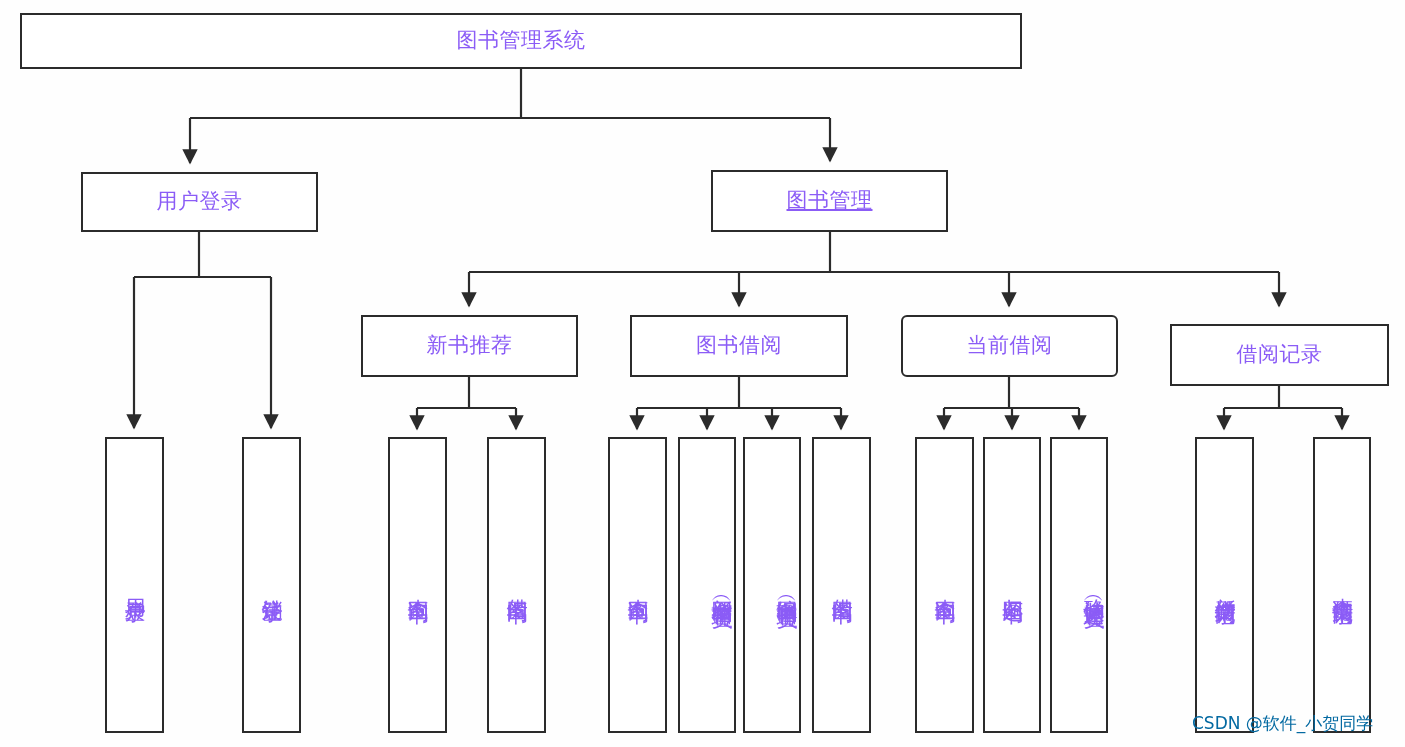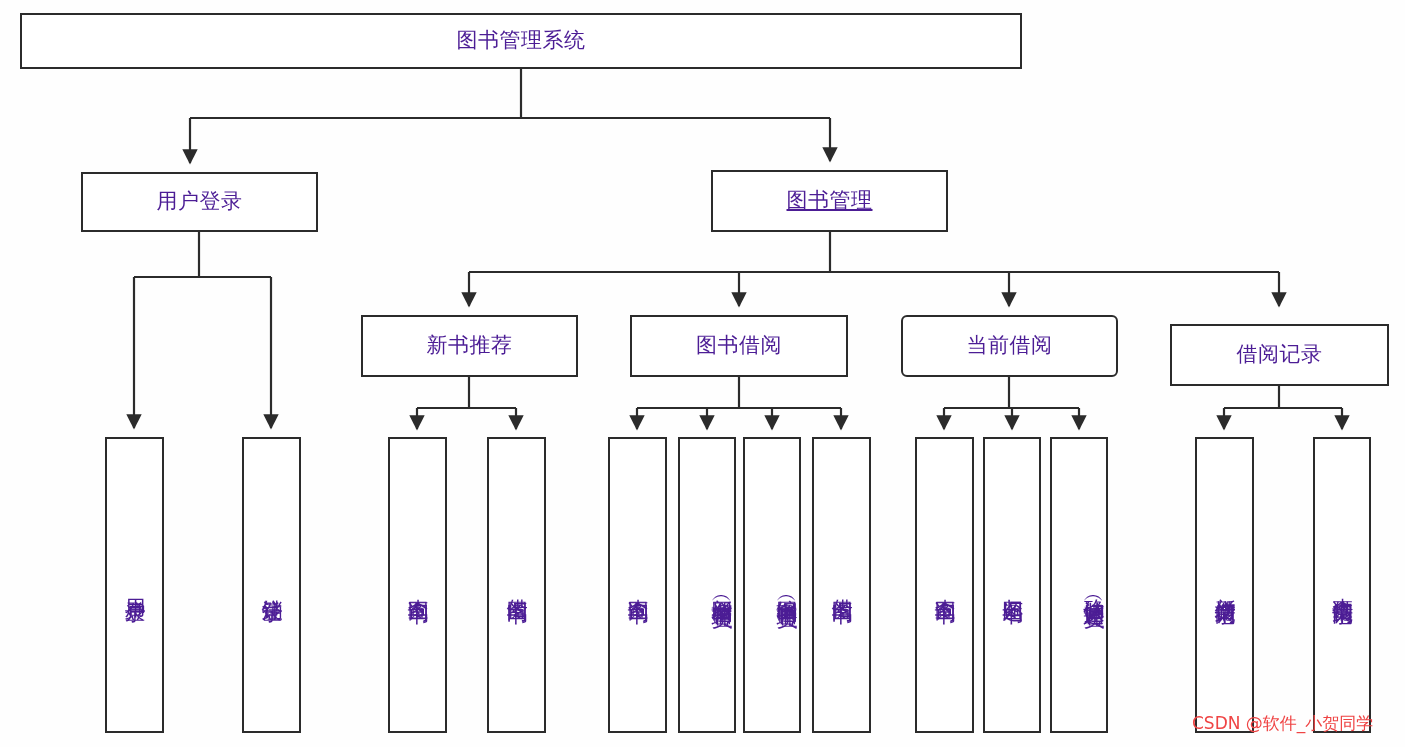--- a/index.html
+++ b/index.html
@@ -24,21 +24,21 @@
     pointer-events: none;
   }
   .node {
     position: absolute;
     box-sizing: border-box;
     border: 2.2px solid #2b2b2b;
     background: #ffffff;
     display: flex;
     align-items: center;
     justify-content: center;
-    color: #4c1d95;
+    color: #8b5cf6;
   }
   .node.horiz {
     font-size: 21px;
     letter-spacing: 0.5px;
     line-height: 1.2;
   }
   .node.vert {
     writing-mode: vertical-rl;
     text-orientation: upright;
     font-size: 21px;
@@ -54,21 +54,21 @@
   }
   .node.vert.center {
     align-items: center;
     padding-top: 0;
   }
   #watermark {
     position: absolute;
     left: 1192px;
     top: 712px;
     font-size: 17px;
-    color: #ef4444;
+    color: #0369a1;
     white-space: nowrap;
     font-family: "DejaVu Sans", "Liberation Sans", sans-serif;
   }
 </style>
 </head>
 <body>
 
 <div id="canvas">
 
   <svg id="wires" viewBox="0 0 1405 747">

